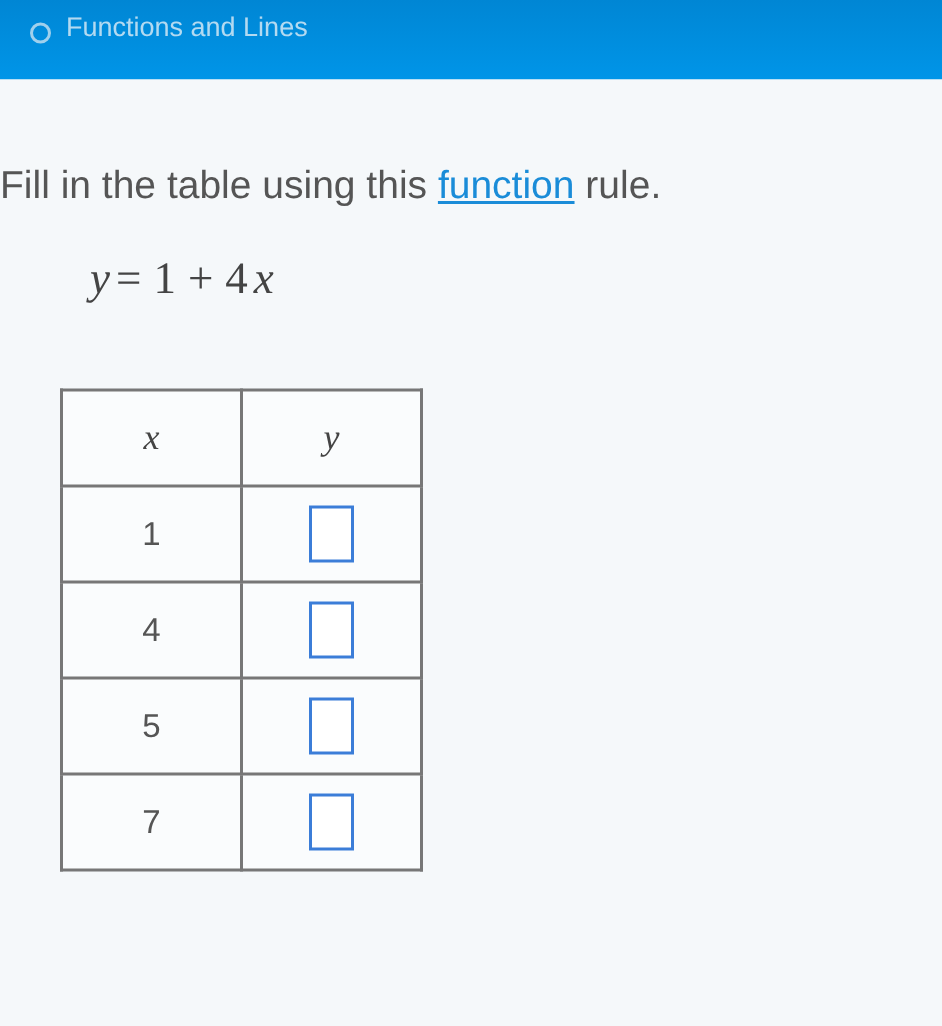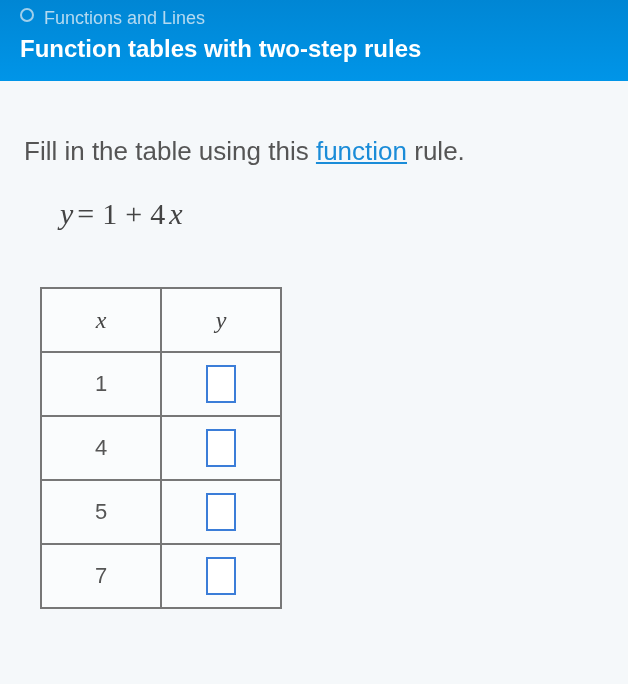--- a/index.html
+++ b/index.html
@@ -14,21 +14,21 @@
       height: 684px;
       overflow: hidden;
     }
     .header {
       background: linear-gradient(to bottom, #0086d4, #0095e8);
       padding: 8px 20px 18px 20px;
       color: white;
     }
     .breadcrumb {
       display: flex;
-      align-items: flex-start;
+      align-items: flex-end;
       gap: 10px;
       margin-bottom: 6px;
     }
     .radio-icon {
       width: 14px;
       height: 14px;
       border: 2px solid rgba(200, 225, 240, 0.8);
       border-radius: 50%;
       display: inline-block;
     }
@@ -54,21 +54,20 @@
     .content {
       background: #f5f8fa;
       padding: 55px 25px 25px 0;
       position: relative;
     }
     .instruction {
       font-size: 26px;
       color: #555;
       margin-bottom: 30px;
       padding-left: 0;
-      margin-left: 24px;
     }
     .function-link {
       color: #1a8cd8;
       text-decoration: underline;
     }
     .equation {
       font-family: 'Times New Roman', serif;
       font-style: italic;
       font-size: 30px;
       color: #444;
@@ -113,21 +112,20 @@
     }
   </style>
 </head>
 <body>
 
 <div class="header">
   <div class="breadcrumb">
     <span class="radio-icon"></span>
     <span class="breadcrumb-text">Functions and Lines</span>
   </div>
-  <div class="title">Function tables with two-step rules</div>
 </div>
 
 <div class="tab-corner"></div>
 
 <div class="content">
   <div class="instruction">
     <span>Fill in the table using this </span><a href="#" class="function-link">function</a><span> rule.</span>
   </div>
 
   <div class="equation">

